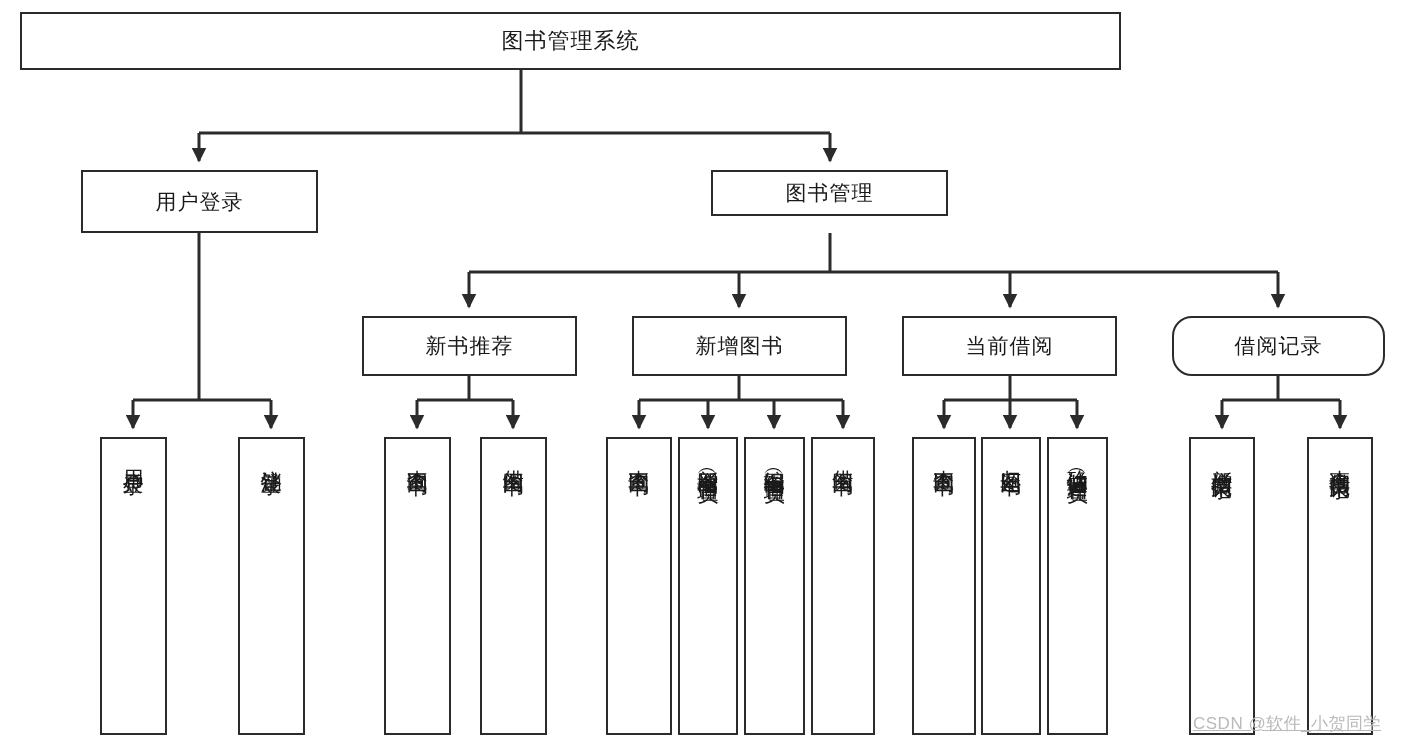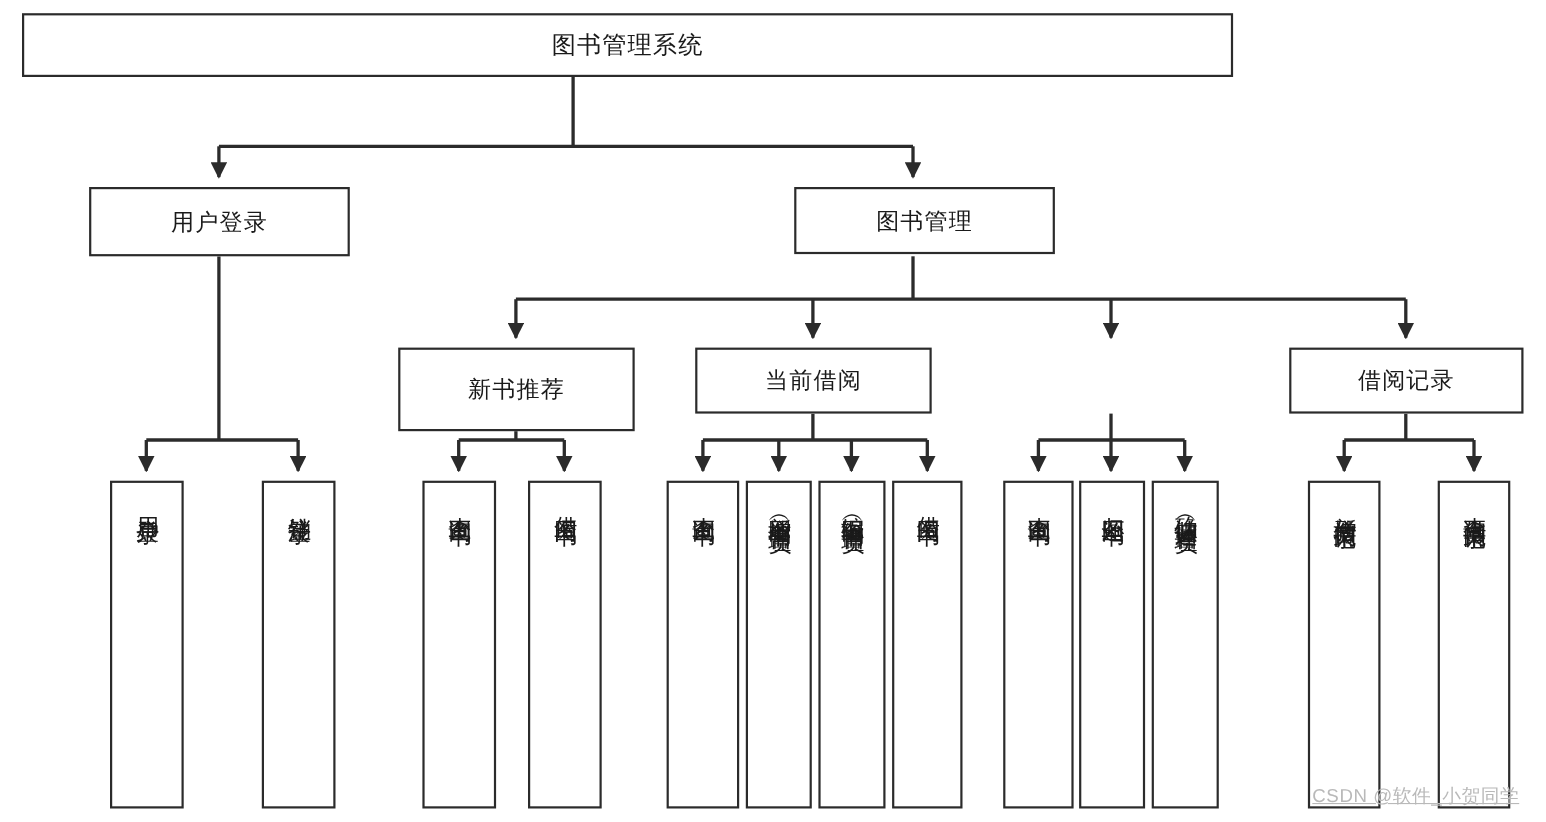--- a/index.html
+++ b/index.html
@@ -109,31 +109,34 @@
     </g>
   </svg>
 
   <div class="node h root" style="left:20px;top:12px;width:1101px;height:58px;">
     <span>图书管理系统</span>
   </div>
 
   <div class="node h" style="left:81px;top:170px;width:237px;height:63px;">
     <span>用户登录</span>
   </div>
-  <div class="node h" style="left:711px;top:170px;width:237px;height:61px;margin-left:11px;">
+  <div class="node h" style="left:711px;top:170px;width:237px;height:46px;">
     <span>图书管理</span>
   </div>
 
-  <div class="node h" style="left:362px;top:316px;width:215px;height:76px;">
+  <div class="node h" style="left:362px;top:316px;width:215px;height:60px;">
     <span>新书推荐</span>
   </div>
   <div class="node h" style="left:632px;top:316px;width:215px;height:60px;">
+    <span>新增图书</span>
+  </div>
+  <div class="node h" style="left:902px;top:316px;width:215px;height:60px;">
     <span>当前借阅</span>
   </div>
-  <div class="node h" style="left:1172px;top:316px;width:213px;height:60px;">
+  <div class="node h" style="left:1172px;top:316px;width:213px;height:60px;border-radius:20px;">
     <span>借阅记录</span>
   </div>
 
   <div class="node v" style="left:100px;top:437px;width:67px;height:298px;">
     <span class="vtext">用户登录</span>
   </div>
   <div class="node v" style="left:238px;top:437px;width:67px;height:298px;">
     <span class="vtext">注销登录</span>
   </div>
 

